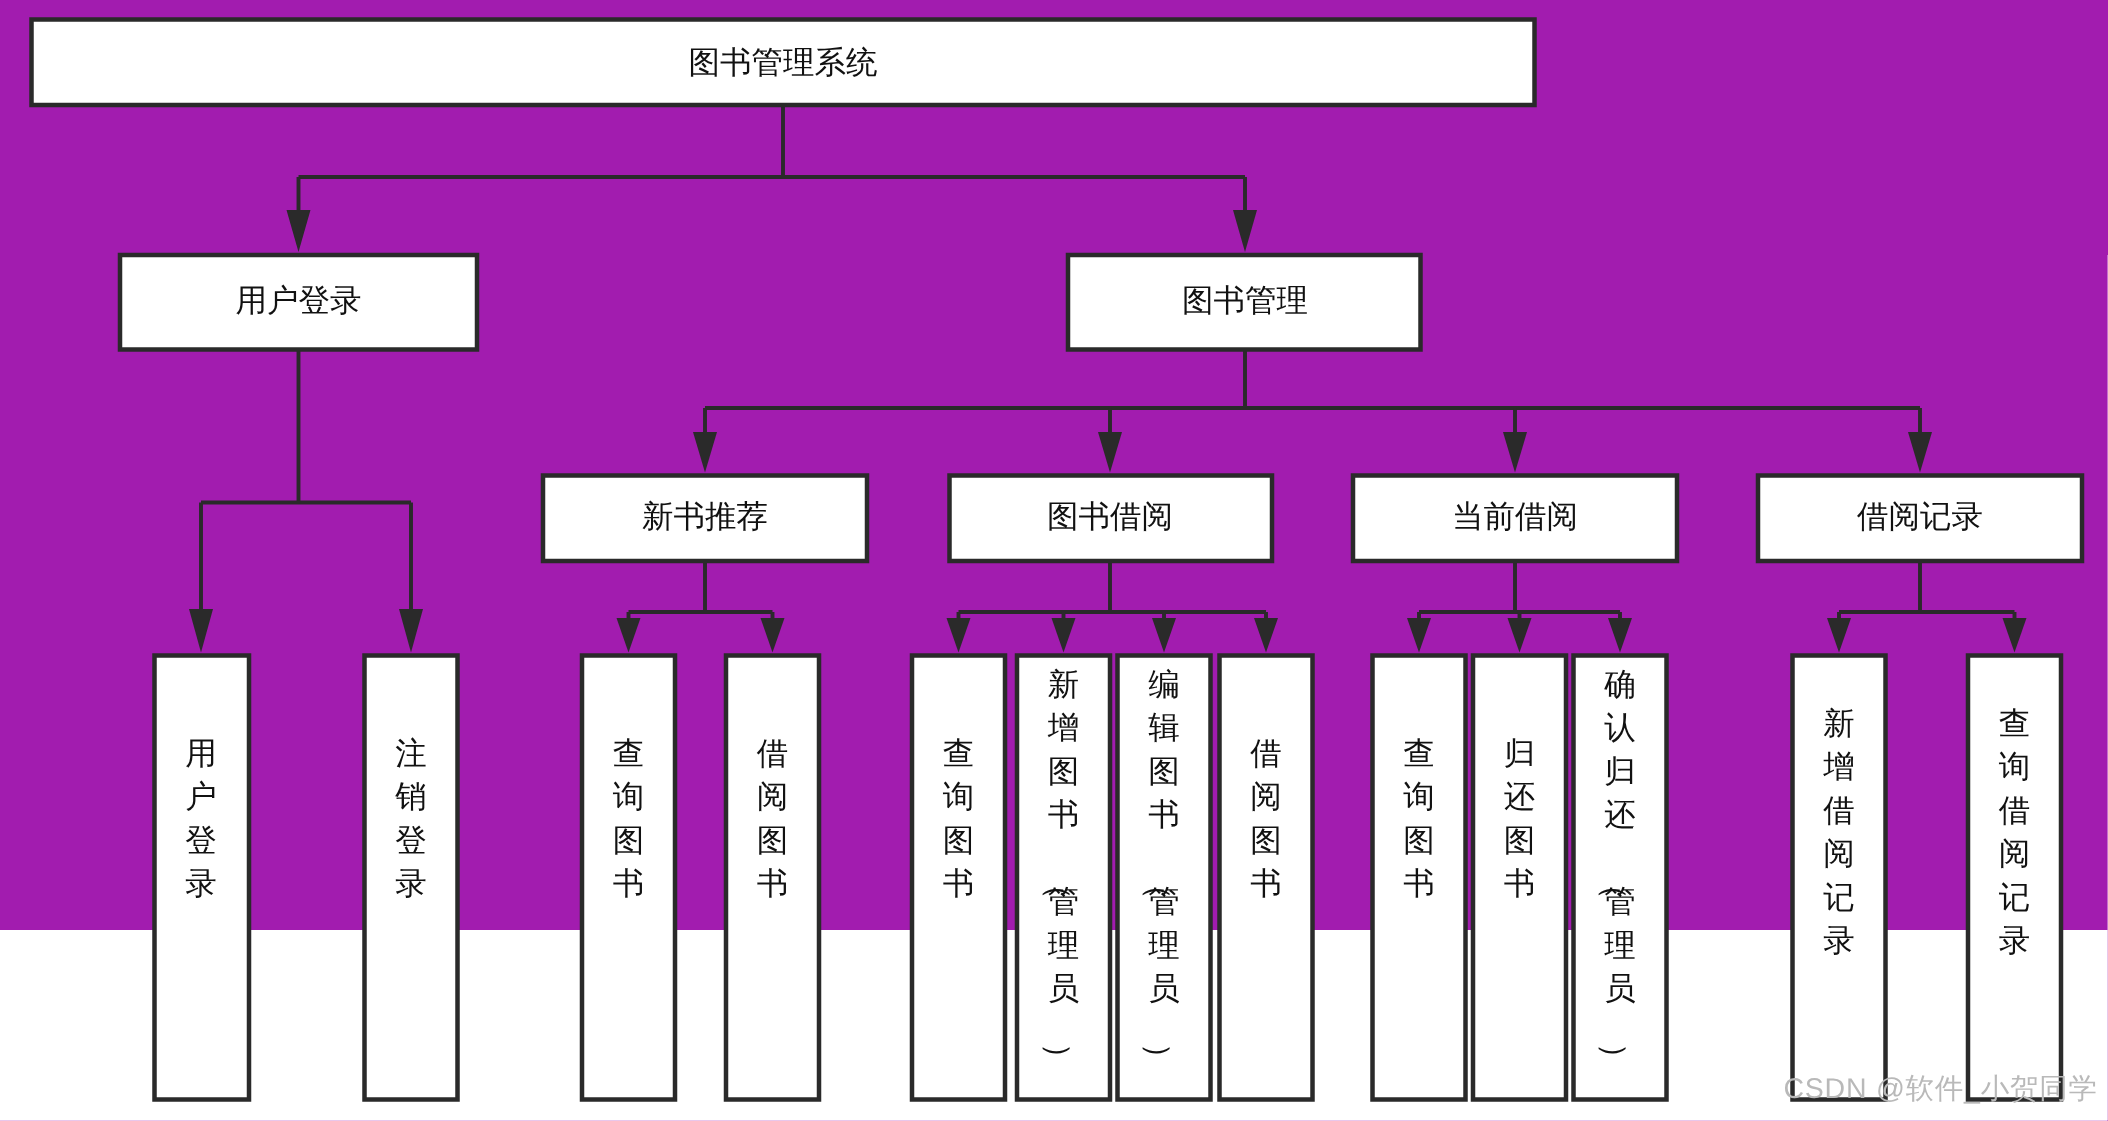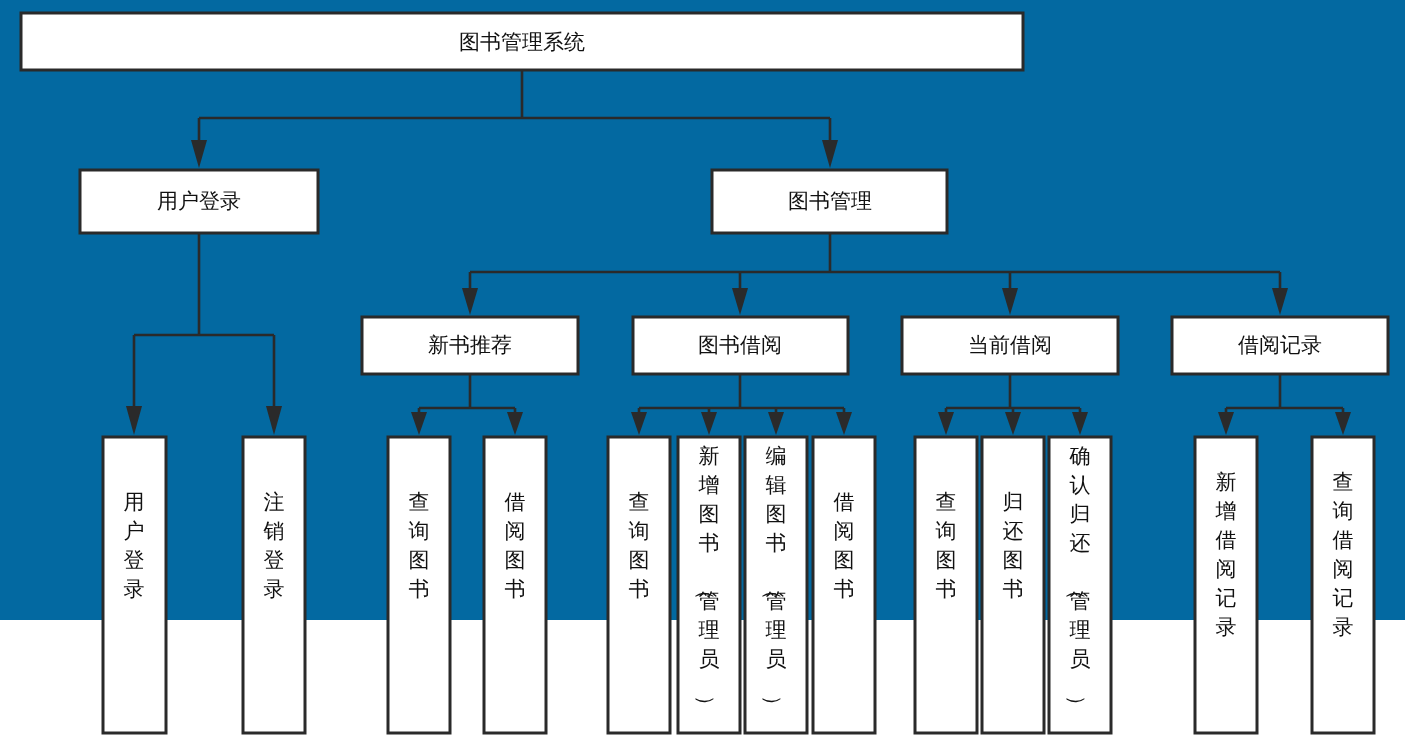--- a/index.html
+++ b/index.html
@@ -11,21 +11,21 @@
     width: 1405px;
     height: 747px;
     font-family: "Liberation Sans", "DejaVu Sans", sans-serif;
     overflow: hidden;
     position: relative;
   }
   #diagram-root {
     position: relative;
     width: 1405px;
     height: 620px;
-    background: #0369a1;
+    background: #a21caf;
   }
   svg.diagram-canvas {
     position: absolute;
     left: 0;
     top: 0;
     width: 1405px;
     height: 747px;
   }
   .node-box {
     fill: #ffffff;
@@ -233,14 +233,15 @@
       <text class="node-label-v" x="1226" y="489"><tspan x="1226" dy="0">新</tspan><tspan x="1226" dy="29">增</tspan><tspan x="1226" dy="29">借</tspan><tspan x="1226" dy="29">阅</tspan><tspan x="1226" dy="29">记</tspan><tspan x="1226" dy="29">录</tspan></text>
     </g>
 
     <g>
       <rect class="node-box" x="1312" y="437" width="62" height="296"></rect>
       <text class="node-label-v" x="1343" y="489"><tspan x="1343" dy="0">查</tspan><tspan x="1343" dy="29">询</tspan><tspan x="1343" dy="29">借</tspan><tspan x="1343" dy="29">阅</tspan><tspan x="1343" dy="29">记</tspan><tspan x="1343" dy="29">录</tspan></text>
     </g>
 
   </svg>
 
+  <div class="watermark-text">CSDN @软件_小贺同学</div>
 
 </div>
 
 </body></html>

